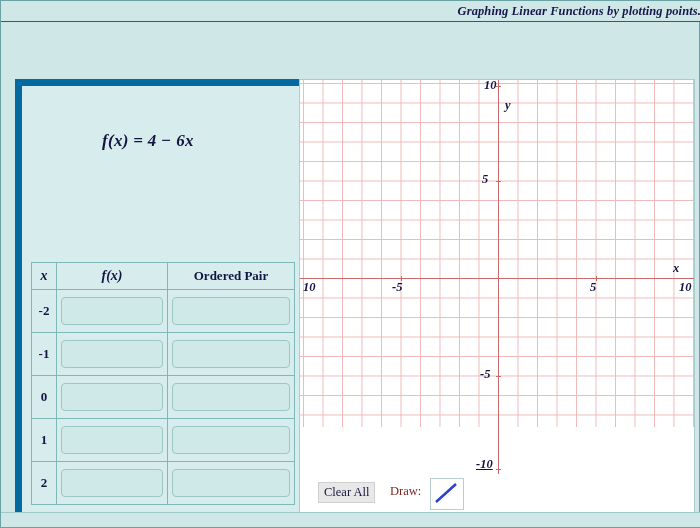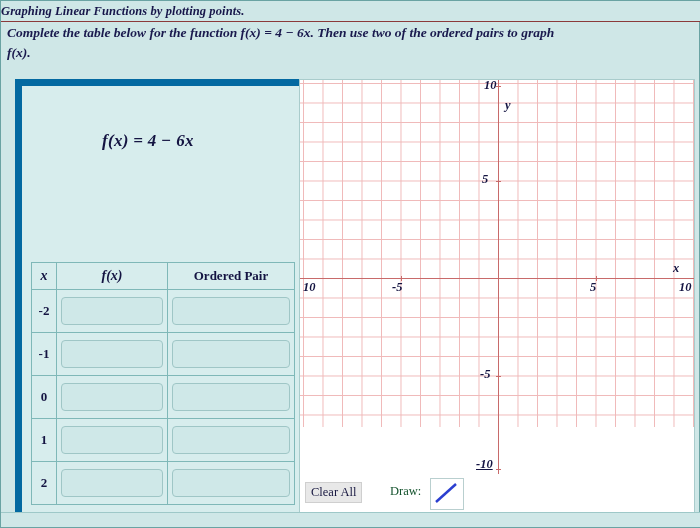--- a/index.html
+++ b/index.html
@@ -23,21 +23,21 @@
   }
 
   
   .title-bar {
     position: absolute;
     left: 0; top: 0;
     width: 700px;
     height: 20px;
     background: #cfe7e7;
     border-bottom: 1px solid #8b3a3a;
-    text-align: left;
+    text-align: right;
   }
   .title-text {
     font-family: "Liberation Serif", serif;
     font-weight: bold;
     font-style: italic;
     font-size: 12.5px;
     color: #17164a;
     line-height: 19px;
     letter-spacing: .1px;
   }
@@ -192,36 +192,36 @@
   .controls {
     position: absolute;
     left: 0;
     top: 394px;
     width: 394px;
     height: 38px;
     background: #ffffff;
   }
   .clear-all {
     position: absolute;
-    left: 5px;
+    left: 18px;
     top: 8px;
     font-size: 12.5px;
     color: #16163f;
     background: #e8e8e8;
     border: 1px solid #cfcfcf;
     padding: 2px 5px;
     cursor: pointer;
     font-family: "Liberation Serif", serif;
   }
   .draw-label {
     position: absolute;
     left: 90px;
     top: 10px;
     font-size: 12.5px;
-    color: #14532d;
+    color: #7f1d1d;
   }
   .draw-swatch {
     position: absolute;
     left: 130px;
     top: 4px;
     width: 32px;
     height: 30px;
     border: 1px solid #b9cfcf;
     background: #ffffff;
     cursor: pointer;
@@ -241,24 +241,20 @@
 </style>
 </head>
 <body>
 
 <div id="app">
 
   <div class="title-bar">
     <span class="title-text">Graphing Linear Functions by plotting points.</span>
   </div>
 
-  <div class="instruction">
-    <div>Complete the table below for the function f(x) = 4 − 6x. Then use two of the ordered pairs to graph</div>
-    <div>f(x).</div>
-  </div>
 
   <div class="left-panel">
 
     <div class="formula">f(x) = 4 − 6x</div>
 
     <div class="table-wrap">
       <table class="fn-table">
         <thead>
           <tr>
             <th class="h-x">x</th>

